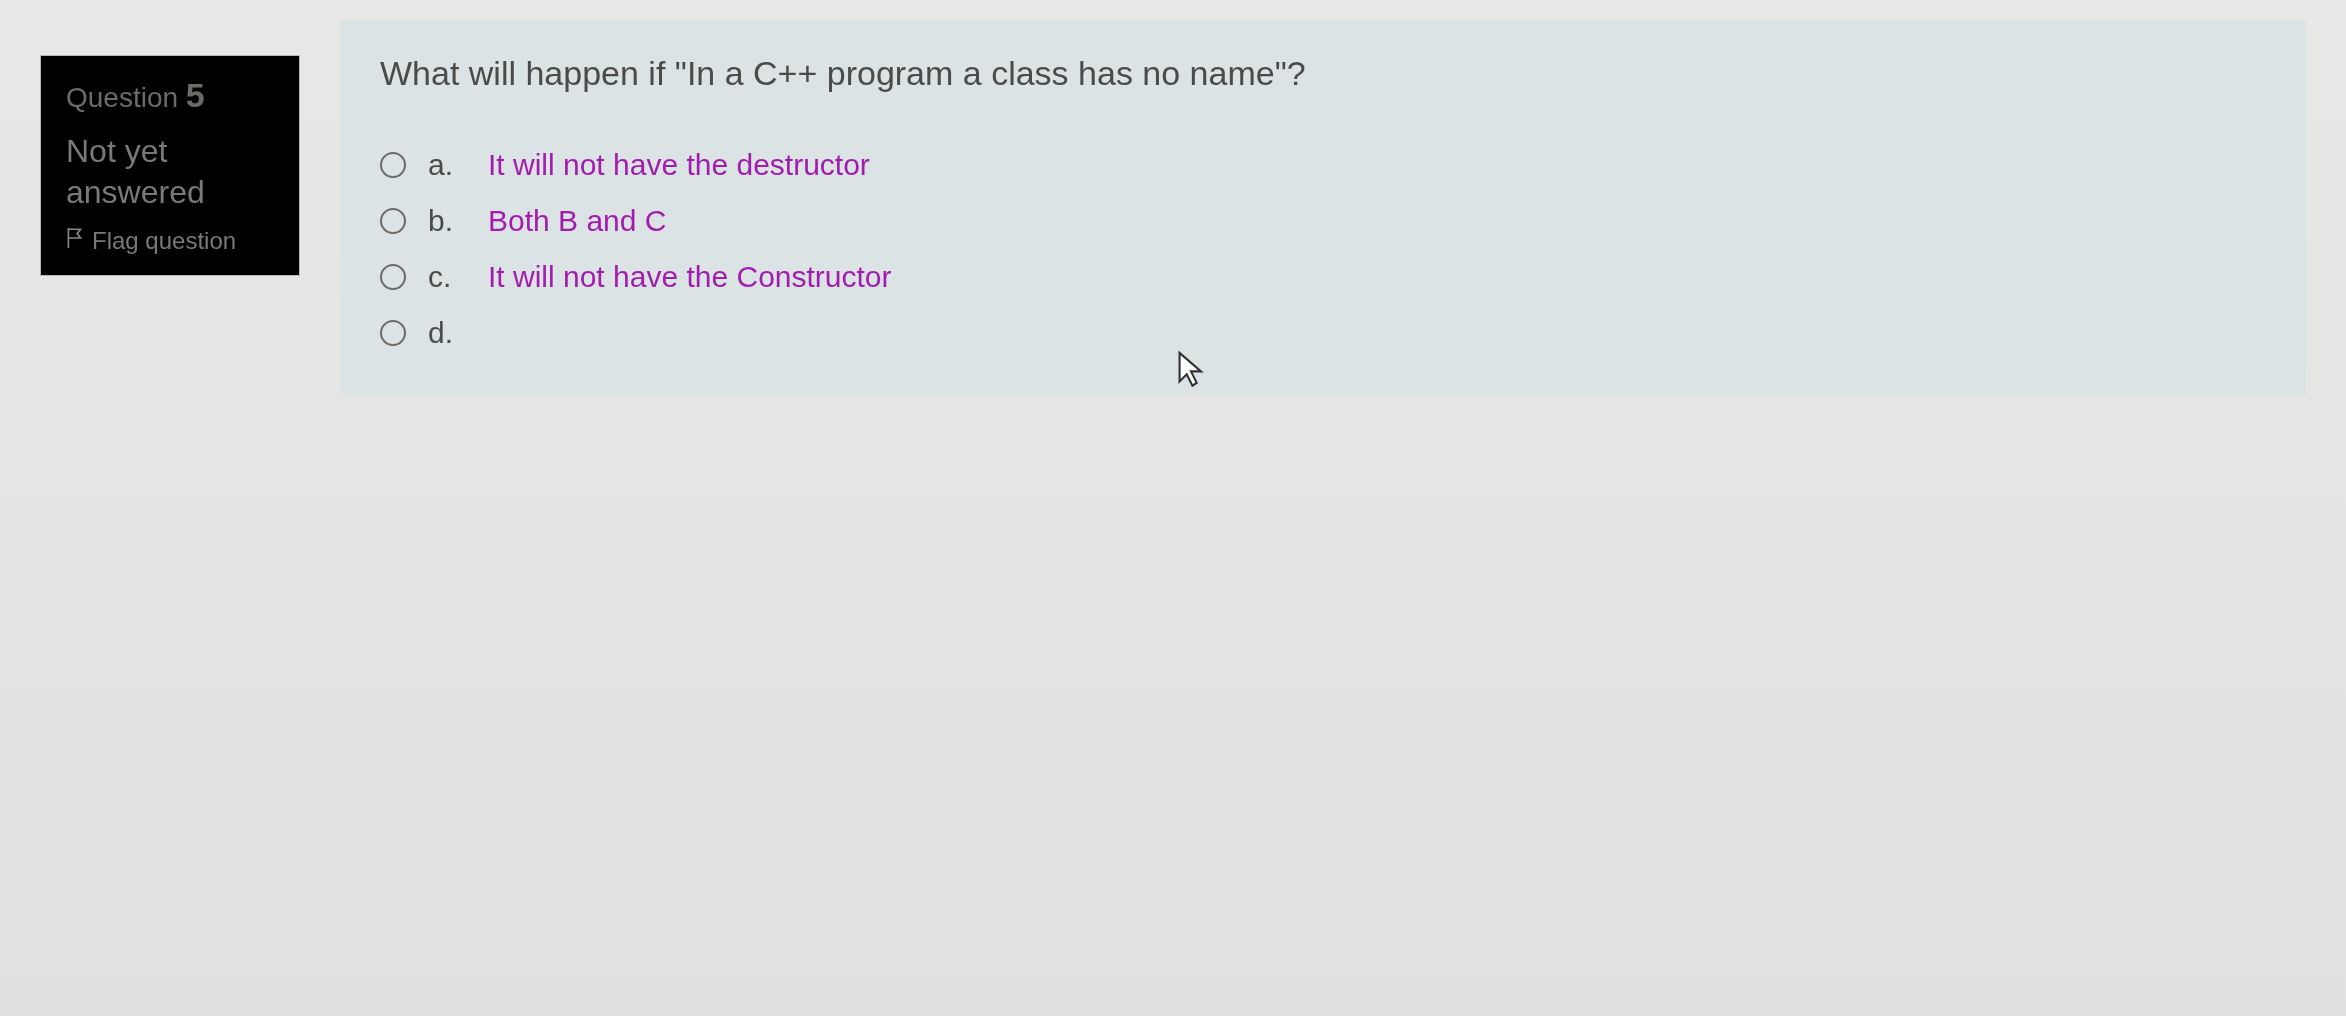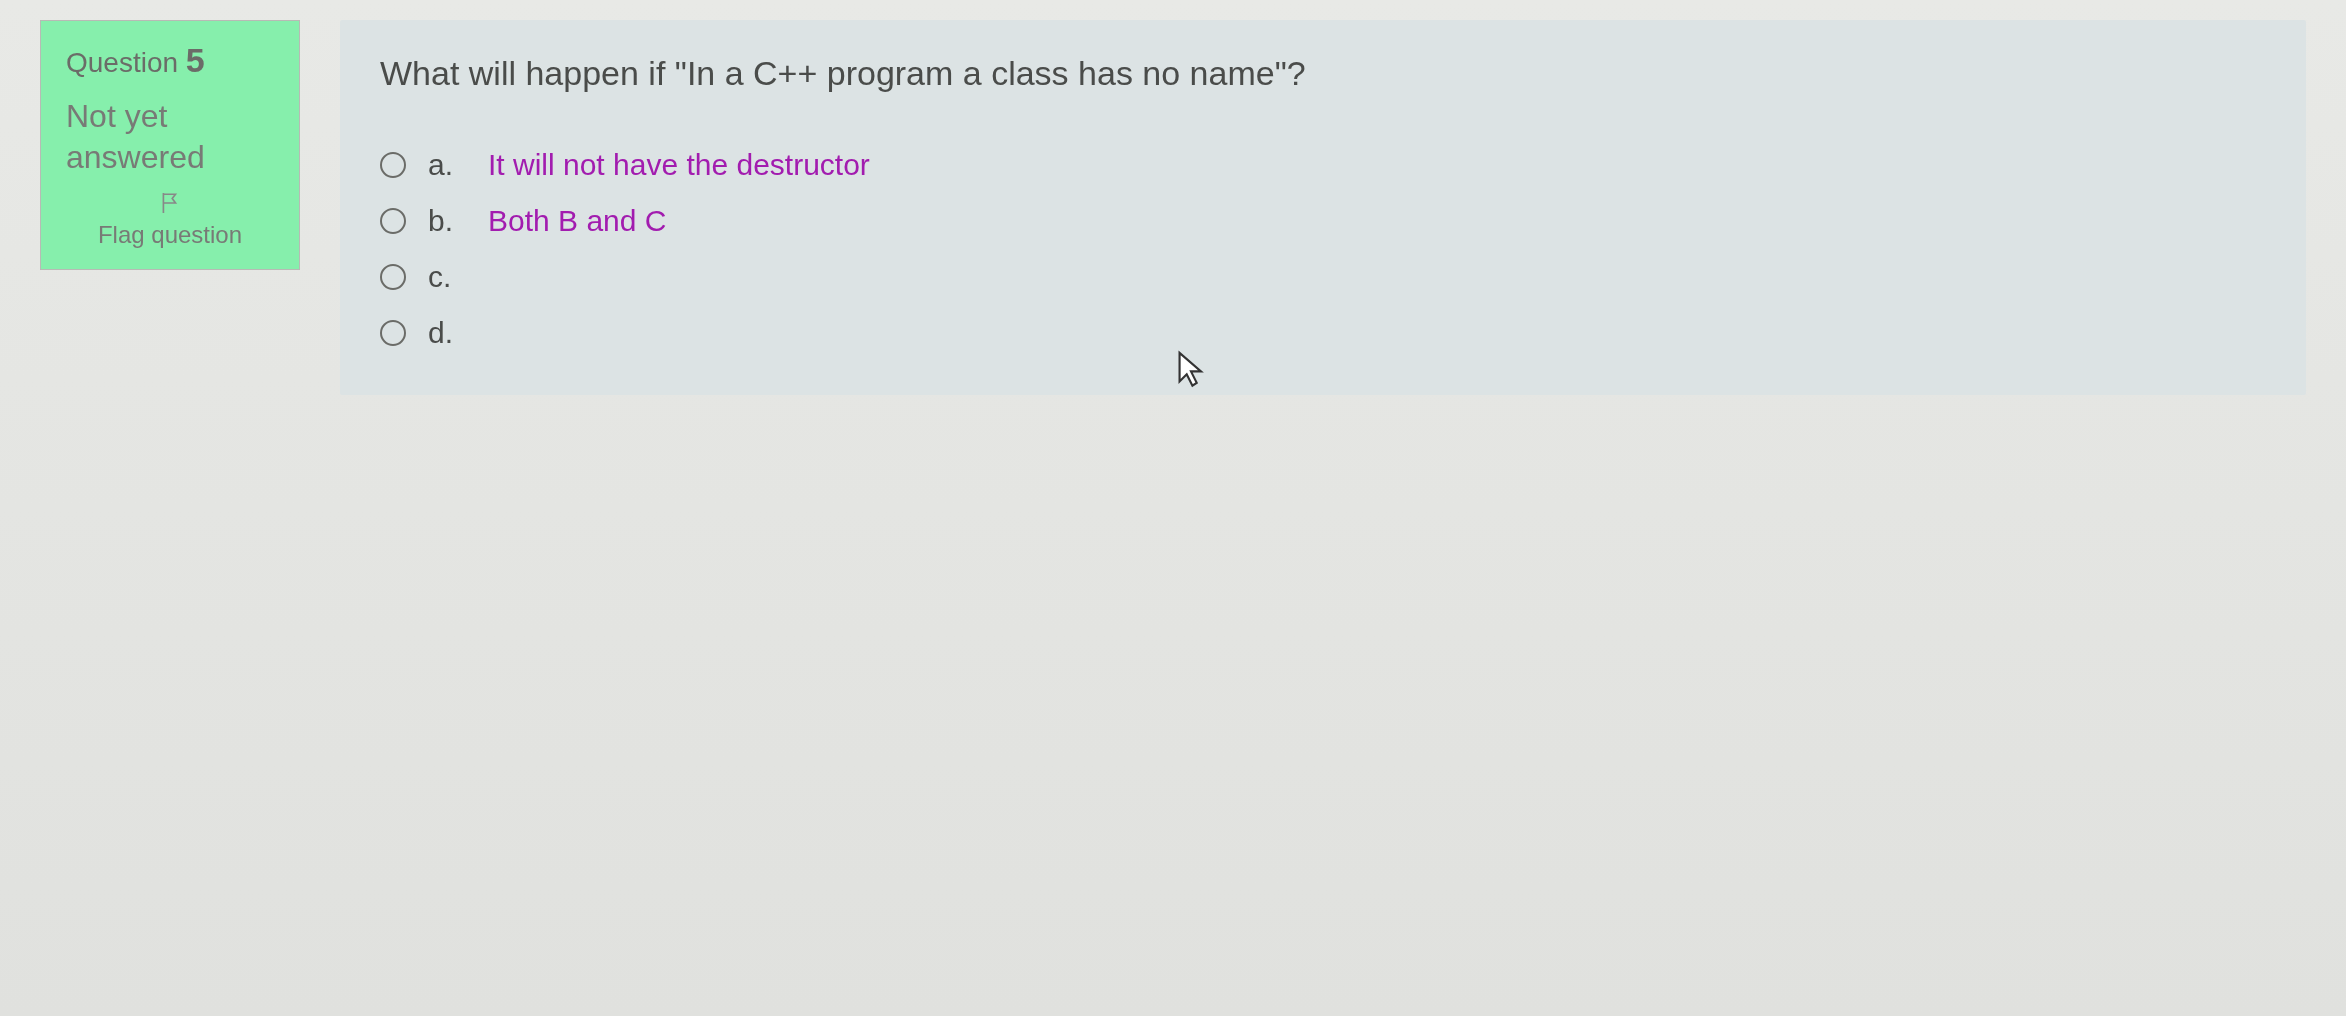--- a/index.html
+++ b/index.html
@@ -16,50 +16,50 @@
     .container {
       display: flex;
       align-items: flex-start;
       max-width: 2346px;
       margin: 0 auto;
       padding: 0 40px;
       gap: 40px;
     }
     .info-box {
       border: 1px solid #b8bab5;
-      background: #86efac;
+      background: #000000;
       padding: 20px 25px;
       min-width: 260px;
       flex-shrink: 0;
+      margin-top: 35px;
     }
     .question-header {
       font-size: 28px;
       color: #6b6c68;
       font-weight: 400;
       margin-bottom: 18px;
     }
     .question-header .num {
       font-size: 34px;
       font-weight: 600;
       color: #6b6c68;
     }
     .status-line {
       font-size: 32px;
       color: #787a76;
       margin-bottom: 4px;
     }
     .flag-link {
       display: flex;
       align-items: center;
-      gap: 1px;
+      gap: 8px;
       font-size: 24px;
       color: #787a76;
       cursor: pointer;
       margin-top: 16px;
-      flex-direction: column;
     }
     .flag-link svg {
       width: 18px;
       height: 22px;
       fill: #888;
       flex-shrink: 0;
     }
     .question-content {
       flex: 1;
       background: #dce3e4;
@@ -147,20 +147,21 @@
         <span class="answer-text">It will not have the destructor</span>
       </label>
       <label class="answer-row">
         <input type="radio" name="q5" class="radio" style="">
         <span class="answer-label">b.</span>
         <span class="answer-text">Both B and C</span>
       </label>
       <label class="answer-row">
         <input type="radio" name="q5" class="radio" style="">
         <span class="answer-label">c.</span>
+        <span class="answer-text">It will not have the Constructor</span>
       </label>
       <label class="answer-row">
         <input type="radio" name="q5" class="radio" style="">
         <span class="answer-label">d.</span>
       </label>
     </div>
   </div>
 </div>
 
 <div class="cursor-overlay" style="left:1175px; top:350px;">

